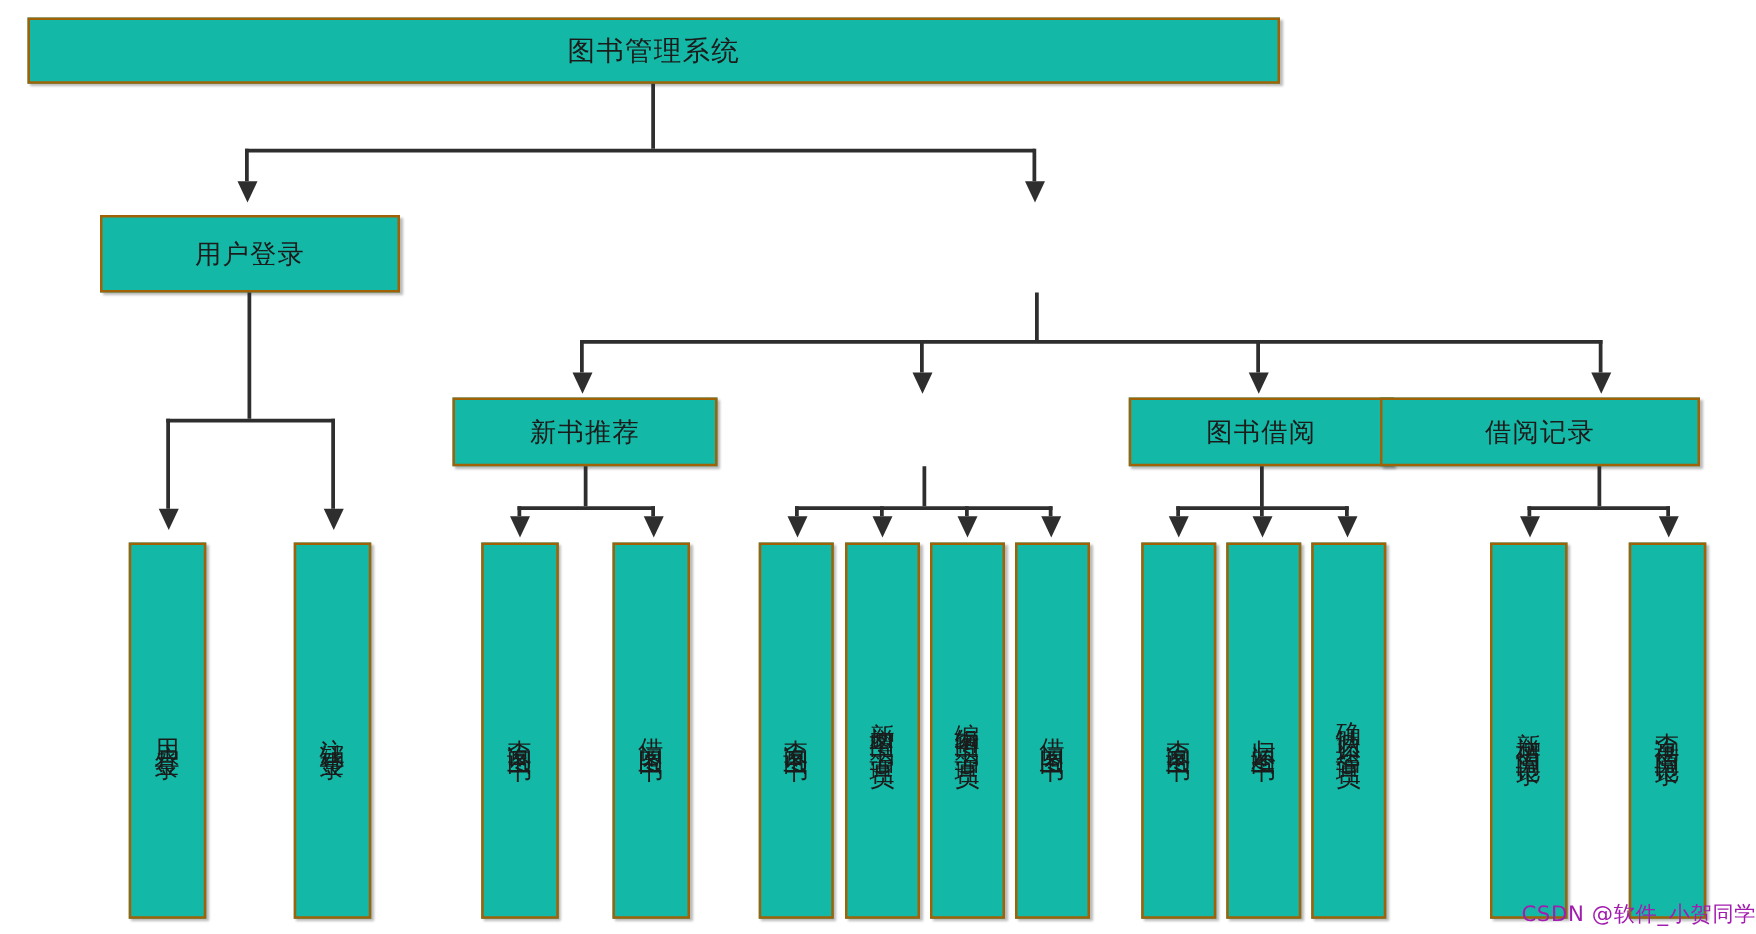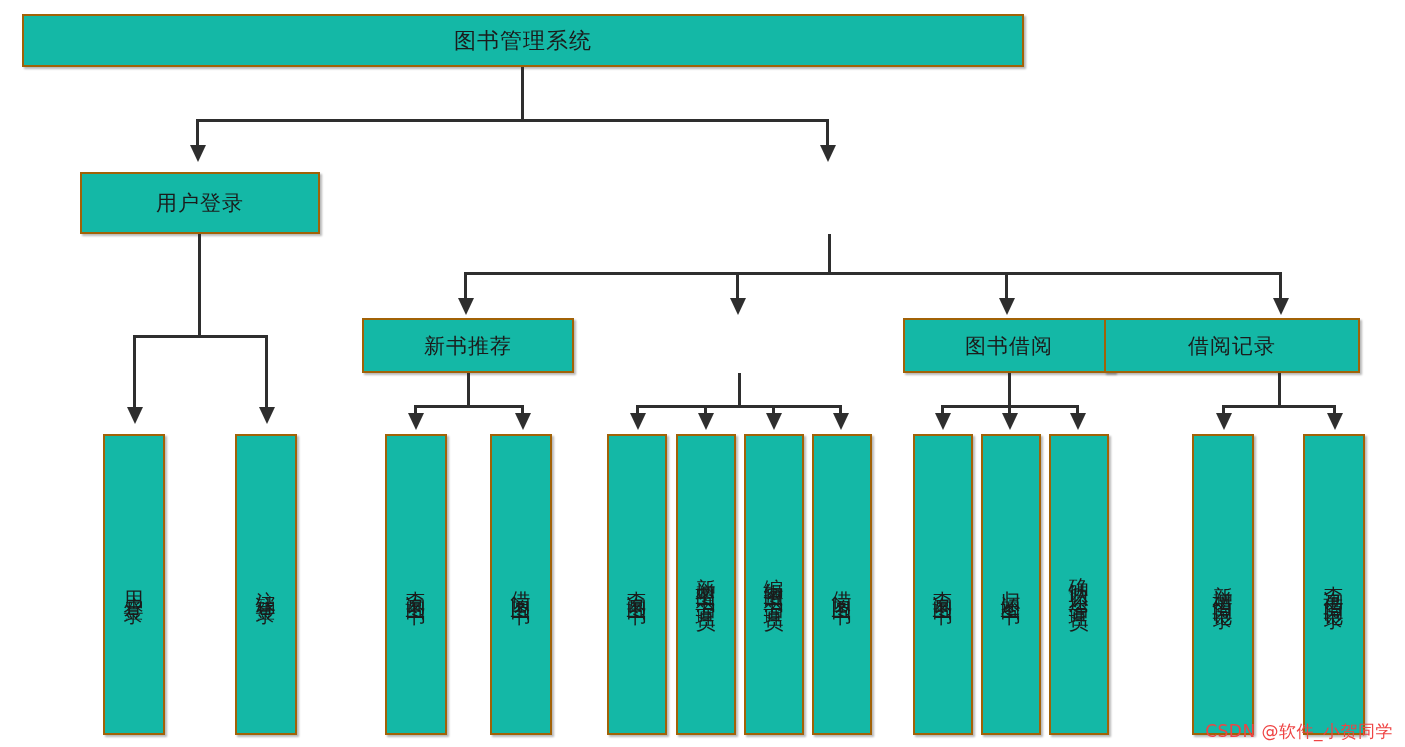--- a/index.html
+++ b/index.html
@@ -60,24 +60,24 @@
     position:absolute;
     width:0;height:0;
     border-left:8px solid transparent;
     border-right:8px solid transparent;
     border-top:17px solid #2e2e2e;
   }
 
   
   #watermark{
     position:absolute;
-    right:12px;
+    right:0;
     bottom:4px;
     font-size:17px;
-    color:#ef4444;
+    color:#a21caf;
     letter-spacing:0.5px;
     white-space:nowrap;
     pointer-events:none;
   }
 </style>
 </head>
 <body>
 
 <div id="canvas">
 

